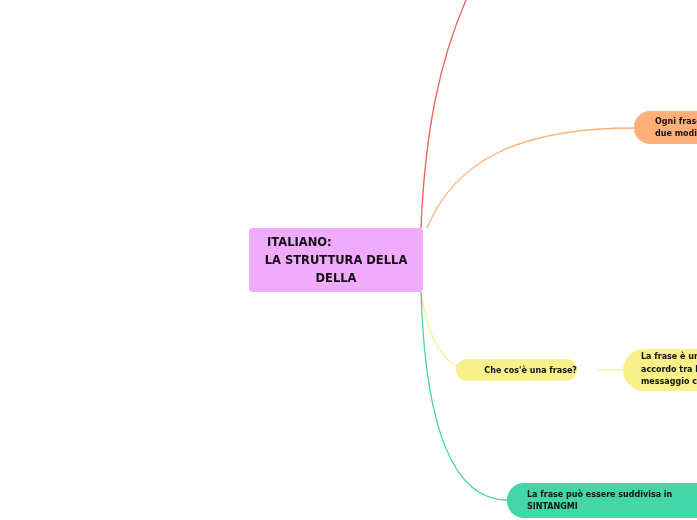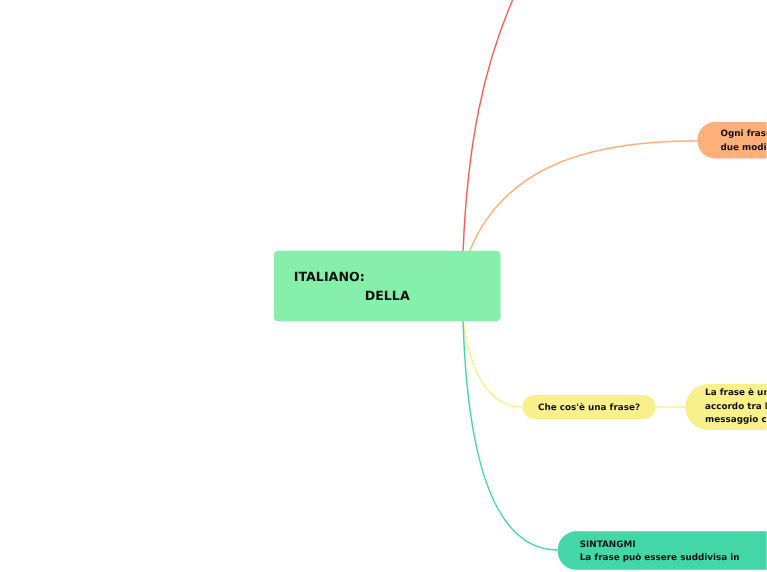--- a/index.html
+++ b/index.html
@@ -8,35 +8,35 @@
     background: #ffffff;
     font-family: "DejaVu Sans", sans-serif;
   }
   svg.links { position: absolute; left: 0; top: 0; }
   .node {
     position: absolute; box-sizing: border-box;
     color: #111; font-weight: bold;
     display: flex; align-items: center;
   }
   .central {
-    left: 249px; top: 228px; width: 206px; height: 64px;
-    background: #86efac; border-radius: 4px;
+    left: 249px; top: 228px; width: 174px; height: 64px;
+    background: #f0abfc; border-radius: 4px;
     flex-direction: column; justify-content: center;
     font-size: 11.5px; line-height: 18px; text-align: center;
   }
   .central .l1 { align-self: flex-start; padding-left: 18px; }
   .orange {
     left: 634px; top: 111px; width: 90px; height: 33px;
     background: #ffb07a; border-radius: 16px;
     font-size: 8px; line-height: 12px; padding-left: 21px;
   }
   .yellow-q {
-    left: 475px; top: 359px; width: 121px; height: 22px;
+    left: 456px; top: 359px; width: 121px; height: 22px;
     background: #f8f08a; border-radius: 11px;
-    font-size: 8px; justify-content: center;
+    font-size: 8px; justify-content: flex-end;
   }
   .yellow-a {
     left: 623px; top: 349px; width: 110px; height: 42px;
     background: #f8f08a; border-radius: 21px;
     font-size: 8px; line-height: 12.5px; padding-left: 18px;
     font-weight: normal;
   }
   .green {
     left: 507px; top: 483px; width: 210px; height: 35px;
     background: #43d6a6; border-radius: 17px;
@@ -50,20 +50,21 @@
 <svg class="links" width="697" height="520">
   <path d="M421 228 C 425 130, 440 60, 466 0" fill="none" stroke="#f0605a" stroke-width="1.3"></path>
   <path d="M427 228 C 455 160, 520 128, 634 128" fill="none" stroke="#ffb07a" stroke-width="1.3"></path>
   <path d="M421 292 C 428 340, 445 370, 475 370" fill="none" stroke="#f8f08a" stroke-width="1.3"></path>
   <path d="M596 370 L 623 370" fill="none" stroke="#f8f08a" stroke-width="1.3"></path>
   <path d="M421 292 C 425 420, 450 500, 507 500" fill="none" stroke="#43d6a6" stroke-width="1.3"></path>
 </svg>
 
 <div class="node central">
   <span class="l1">ITALIANO:</span>
+  <span>LA STRUTTURA DELLA</span>
   <span>DELLA</span>
 </div>
 
 <div class="node orange">
   <div>
     <div>Ogni frase</div>
     <div>due modi</div>
   </div>
 </div>
 
@@ -74,16 +75,16 @@
 <div class="node yellow-a">
   <div>
     <div>La frase è un</div>
     <div>accordo tra l</div>
     <div>messaggio c</div>
   </div>
 </div>
 
 <div class="node green">
   <div>
+    <div>La frase può essere suddivisa in</div>
     <div>SINTANGMI</div>
-    <div>La frase può essere suddivisa in</div>
   </div>
 </div>
 
 </body></html>

